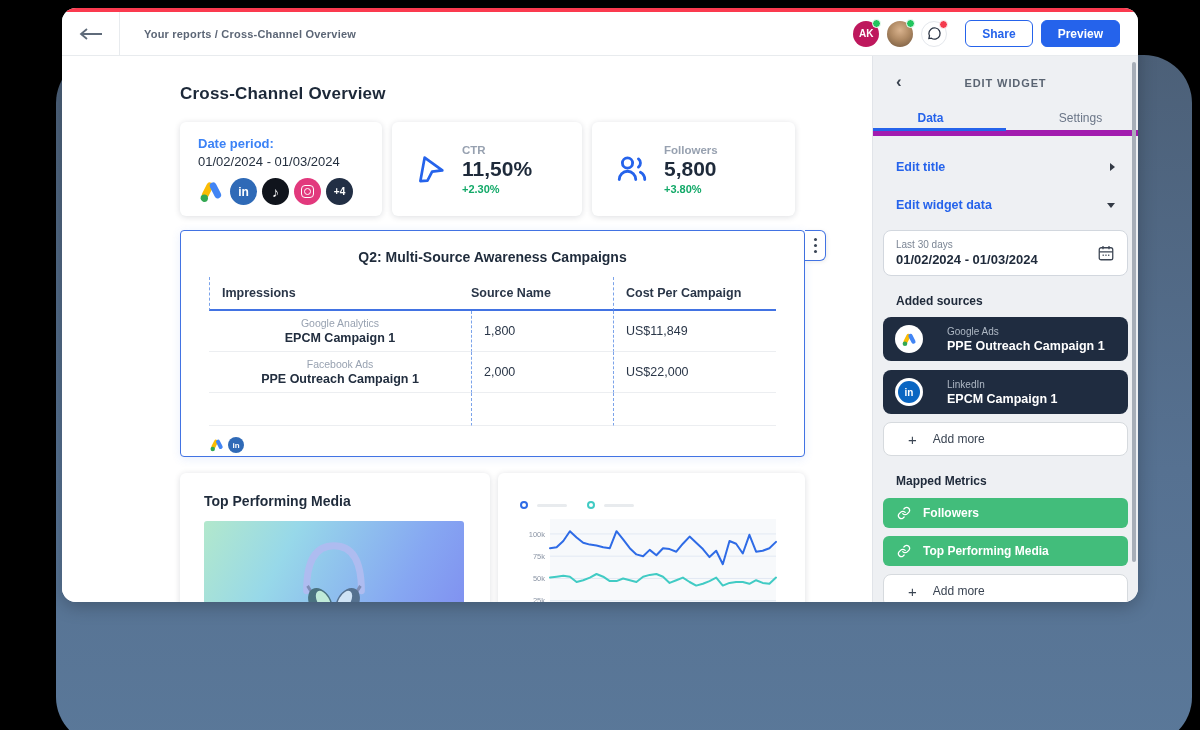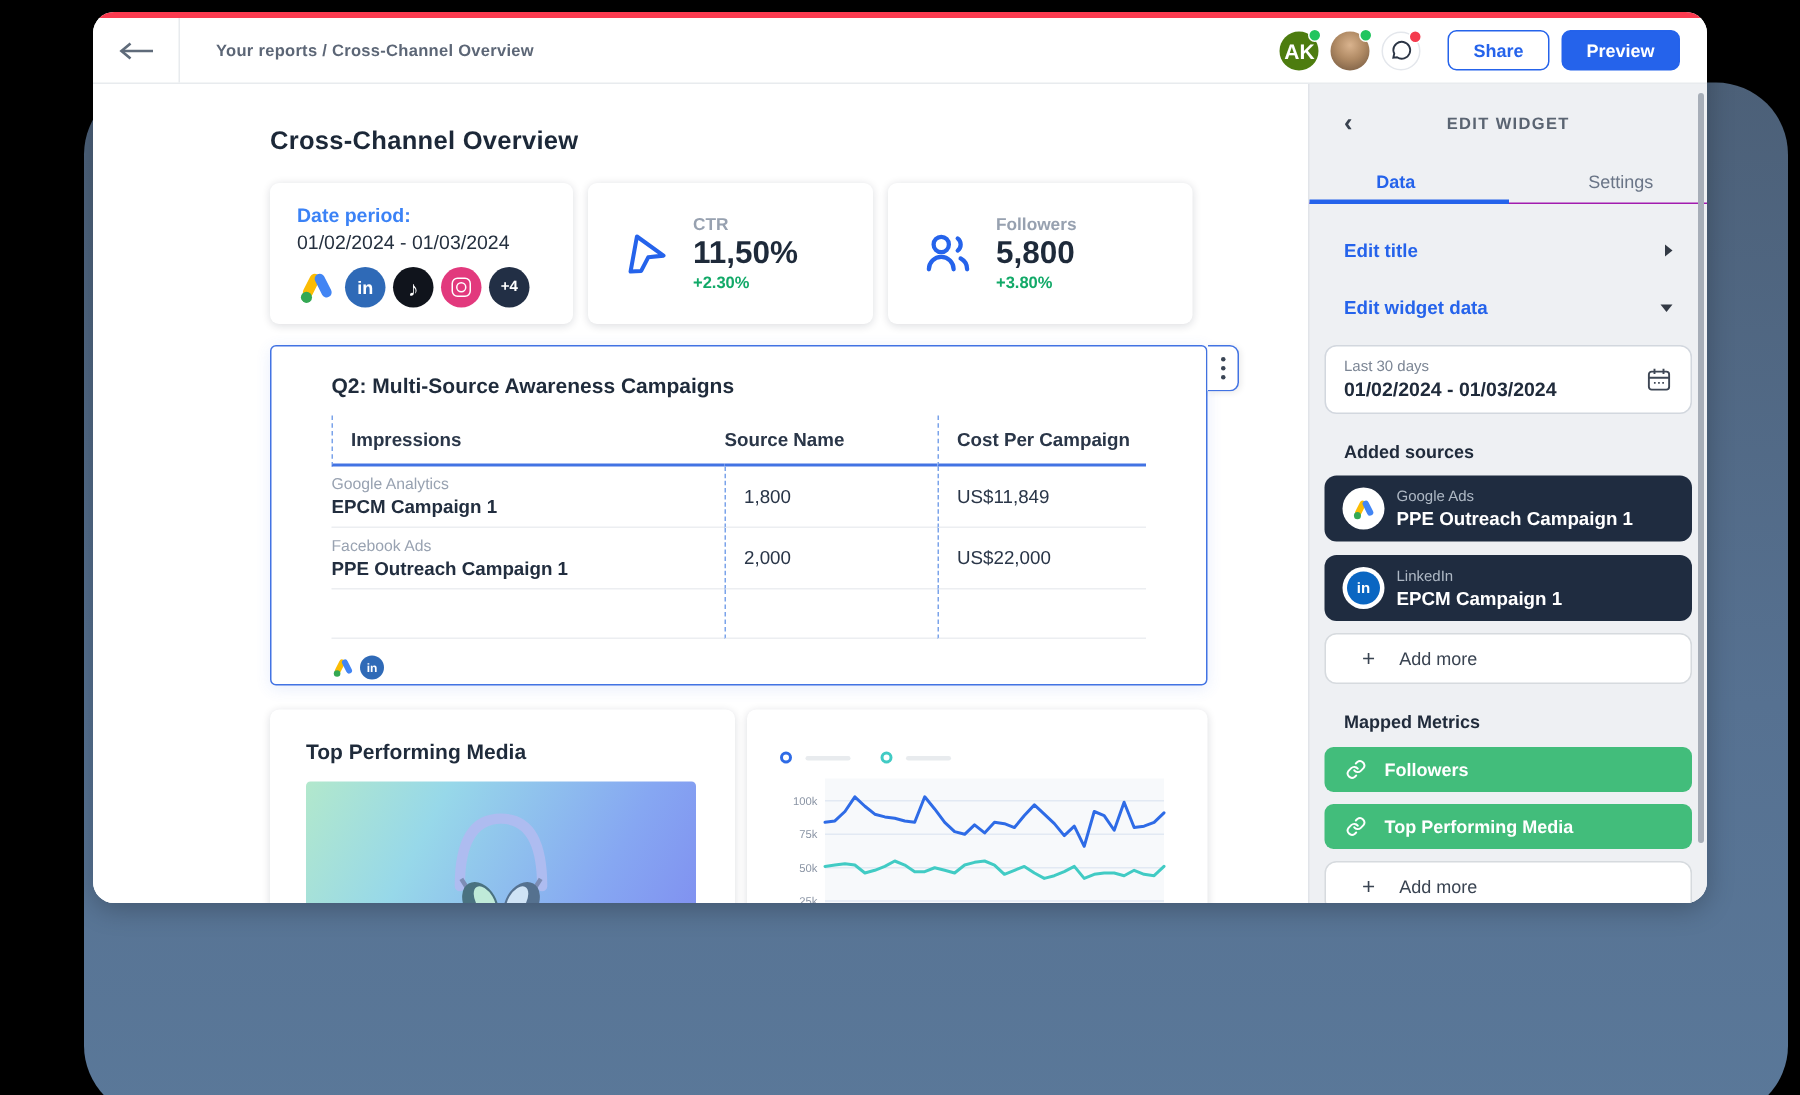--- a/index.html
+++ b/index.html
@@ -10,21 +10,21 @@
   .window { position:absolute; left:62px; top:8px; width:1076px; height:594px;
     background:#fff; border-radius:14px; overflow:hidden; display:flex; flex-direction:column;
     box-shadow:0 4px 18px rgba(0,0,0,.25); }
   .redline { height:4px; background:#fb3a4f; flex:0 0 auto; }
   
   .topbar { height:44px; display:flex; align-items:center; border-bottom:1px solid #e8ebee; background:#fff; flex:0 0 auto; }
   .back-btn { width:58px; height:100%; display:flex; align-items:center; justify-content:center; border-right:1px solid #e8ebee; cursor:pointer; }
   .breadcrumb { margin-left:24px; font-size:11px; font-weight:bold; color:#5c6676; letter-spacing:.2px; }
   .topbar-right { margin-left:auto; margin-right:18px; display:flex; align-items:center; gap:8px; }
   .avatar { width:26px; height:26px; border-radius:50%; position:relative; flex:0 0 auto; }
-  .avatar-ak { background:#4d7c0f; color:#fff; font-size:14px; font-weight:bold; display:flex; align-items:center; justify-content:center; }
+  .avatar-ak { background:#be185d; color:#fff; font-size:10px; font-weight:bold; display:flex; align-items:center; justify-content:center; }
   .avatar-photo { background:radial-gradient(circle at 50% 35%, #d9b38e 0%, #b08a64 45%, #6e543c 100%); }
   .avatar-chat { background:#fff; border:1px solid #e4e7ec; display:flex; align-items:center; justify-content:center; }
   .dot { position:absolute; top:-2px; right:-2px; width:9px; height:9px; border-radius:50%; border:1.5px solid #fff; }
   .dot-green { background:#22c55e; } .dot-red { background:#f43b4e; }
   .btn { height:27px; padding:0 16px; border-radius:6px; font-size:12px; font-weight:bold; display:flex; align-items:center; cursor:pointer; }
   .btn-share { background:#fff; border:1px solid #2563eb; color:#2563eb; margin-left:10px; }
   .btn-preview { background:#2563eb; border:1px solid #2563eb; color:#fff; }
   
   .main { flex:1; display:flex; min-height:0; }
   .report { flex:1; background:#fff; padding:28px 0 0 118px; position:relative; overflow:hidden; }
@@ -44,21 +44,21 @@
   .soc-plus { background:#222f45; color:#fff; font-size:10px; font-weight:bold; }
   .ig-cam { width:13px; height:13px; border:1.6px solid #fff; border-radius:4px; position:relative; }
   .ig-cam::after { content:""; position:absolute; left:50%; top:50%; width:5px; height:5px; margin:-3.3px 0 0 -3.3px; border:1.3px solid #fff; border-radius:50%; }
   .kpi-metric { width:190px; display:flex; align-items:center; gap:14px; padding:14px 16px 14px 22px; }
   .kpi-metric.followers { width:203px; }
   .kpi-metric .txt .mlbl { font-size:11.5px; font-weight:bold; color:#97a1b0; }
   .kpi-metric .txt .mval { font-size:21px; font-weight:bold; color:#1e2a3a; margin-top:1px; }
   .kpi-metric .txt .mdelta { font-size:11px; font-weight:bold; color:#12a968; margin-top:2px; }
   
   .widget { margin-top:14px; width:625px; height:227px; background:#fff; border:1.5px solid #4273e3;
-    border-radius:4px; position:relative; padding:18px 40px 0; box-shadow:0 2px 10px rgba(66,115,227,.12); }
+    border-radius:4px; position:relative; padding:18px 28px 0; box-shadow:0 2px 10px rgba(66,115,227,.12);text-align:center; }
   .widget-menu { position:absolute; right:-22px; top:-1.5px; width:21px; height:31px; background:#fff;
     border:1.5px solid #4273e3; border-left:none; border-radius:0 6px 6px 0; display:flex; flex-direction:column;
     align-items:center; justify-content:center; gap:3px; cursor:pointer; box-shadow:1px 1px 4px rgba(0,0,0,.08); }
   .widget-menu i { width:3px; height:3px; background:#3a4555; border-radius:50%; }
   .widget h2 { font-size:14px; color:#1f2b3b; }
   .wtable { margin-top:12px; display:grid; grid-template-columns:262px 142px 1fr; }
   .hcell { font-size:12.5px; font-weight:bold; color:#2a3648; padding:9px 0; border-bottom:2px solid #4273e3; display:flex; align-items:center; }
   .dash { border-left:1px dashed #7ba3ea; padding-left:12px !important; }
   .bcell { border-bottom:1px solid #eceef1; padding:6px 0; display:flex; flex-direction:column; justify-content:center; min-height:36px; }
   .bcell .src { font-size:10.5px; color:#98a2b1; }
@@ -80,34 +80,34 @@
   .legend { margin-top:10px; display:flex; align-items:center; gap:20px; }
   .leg { display:flex; align-items:center; gap:9px; }
   .leg .ring { width:8px; height:8px; border-radius:50%; border:2.5px solid #2e6be6; background:#fff; }
   .leg.teal .ring { border-color:#41cbc4; }
   .leg .bar { width:30px; height:3px; background:#e8ebee; border-radius:2px; }
   
   .sidebar { width:266px; background:#eef0f3; border-left:1px solid #e1e4e9; position:relative; padding:14px 10px 0; }
   .sb-head { position:relative; height:26px; display:flex; align-items:center; }
   .sb-back { position:absolute; left:13px; top:1px; font-size:17px; color:#39424f; line-height:22px; cursor:pointer; font-weight:bold; }
   .sb-title { width:100%; text-align:center; font-size:11px; font-weight:bold; color:#5a6472; letter-spacing:.9px; }
-  .sb-tabs { margin:10px -10px 0; height:30px; display:flex; position:relative; border-bottom:1px solid #a21caf;gap:35px; }
+  .sb-tabs { margin:10px -10px 0; height:30px; display:flex; position:relative; border-bottom:6px solid #a21caf;gap:35px; }
   .sb-tab { flex:1; display:flex; align-items:center; justify-content:center; font-size:12px; cursor:pointer; }
   .sb-tab.active { color:#2563eb; font-weight:bold; }
   .sb-tab.inactive { color:#6a7587; font-weight:500; }
   .sb-underline { position:absolute; left:0; bottom:-1px; width:50%; height:3px; background:#2563eb; }
   .sb-link { margin:0 13px; height:38px; display:flex; align-items:center; justify-content:space-between; cursor:pointer; }
   .sb-link .t { font-size:12.5px; font-weight:bold; color:#2563eb; }
   .tri-right { width:0; height:0; border-top:4px solid transparent; border-bottom:4px solid transparent; border-left:5px solid #333a45; }
   .tri-down { width:0; height:0; border-left:4px solid transparent; border-right:4px solid transparent; border-top:5px solid #333a45; }
   .date-box { margin-top:6px; background:#fff; border:1px solid #d2d7de; border-radius:8px; padding:8px 12px; display:flex; align-items:center; justify-content:space-between; cursor:pointer; }
   .date-box .preset { font-size:10px; color:#7b8594; }
   .date-box .range { font-size:13px; font-weight:bold; color:#202b3b; margin-top:2px; }
   .sb-label { margin:18px 13px 0; font-size:12px; font-weight:bold; color:#202b3b; }
-  .src-card { margin-top:9px; height:44px; background:#1f2c40; border-radius:8px; display:flex; align-items:center; gap:8px; padding-left:12px; cursor:pointer; }
+  .src-card { margin-top:9px; height:44px; background:#1f2c40; border-radius:8px; display:flex; align-items:center; gap:24px; padding-left:12px; cursor:pointer; }
   .src-circle { width:28px; height:28px; border-radius:50%; background:#fff; display:flex; align-items:center; justify-content:center; flex:0 0 auto; }
   .src-li-inner { width:22px; height:22px; border-radius:50%; background:#0a66c2; color:#fff; font-size:10px; font-weight:bold; display:flex; align-items:center; justify-content:center; }
   .src-card .plat { font-size:10px; color:#aeb8c4; }
   .src-card .camp { font-size:12.5px; font-weight:bold; color:#fff; margin-top:2px; }
   .add-more { margin-top:8px; height:34px; background:#fff; border:1px solid #d6dade; border-radius:8px; display:flex; align-items:center; gap:16px; padding-left:24px; cursor:pointer; }
   .add-more .plus { font-size:15px; color:#3a4452; font-weight:500; line-height:1; }
   .add-more .t { font-size:12px; font-weight:500; color:#3a4452; }
   .metric-btn { margin-top:8px; height:30px; background:#42bd7b; border-radius:6px; display:flex; align-items:center; gap:12px; padding-left:14px; cursor:pointer; }
   .metric-btn .t { font-size:12px; font-weight:bold; color:#fff; }
   .sb-scroll { position:absolute; right:2px; top:6px; width:4px; height:500px; background:#a7aeb8; border-radius:2px; }

